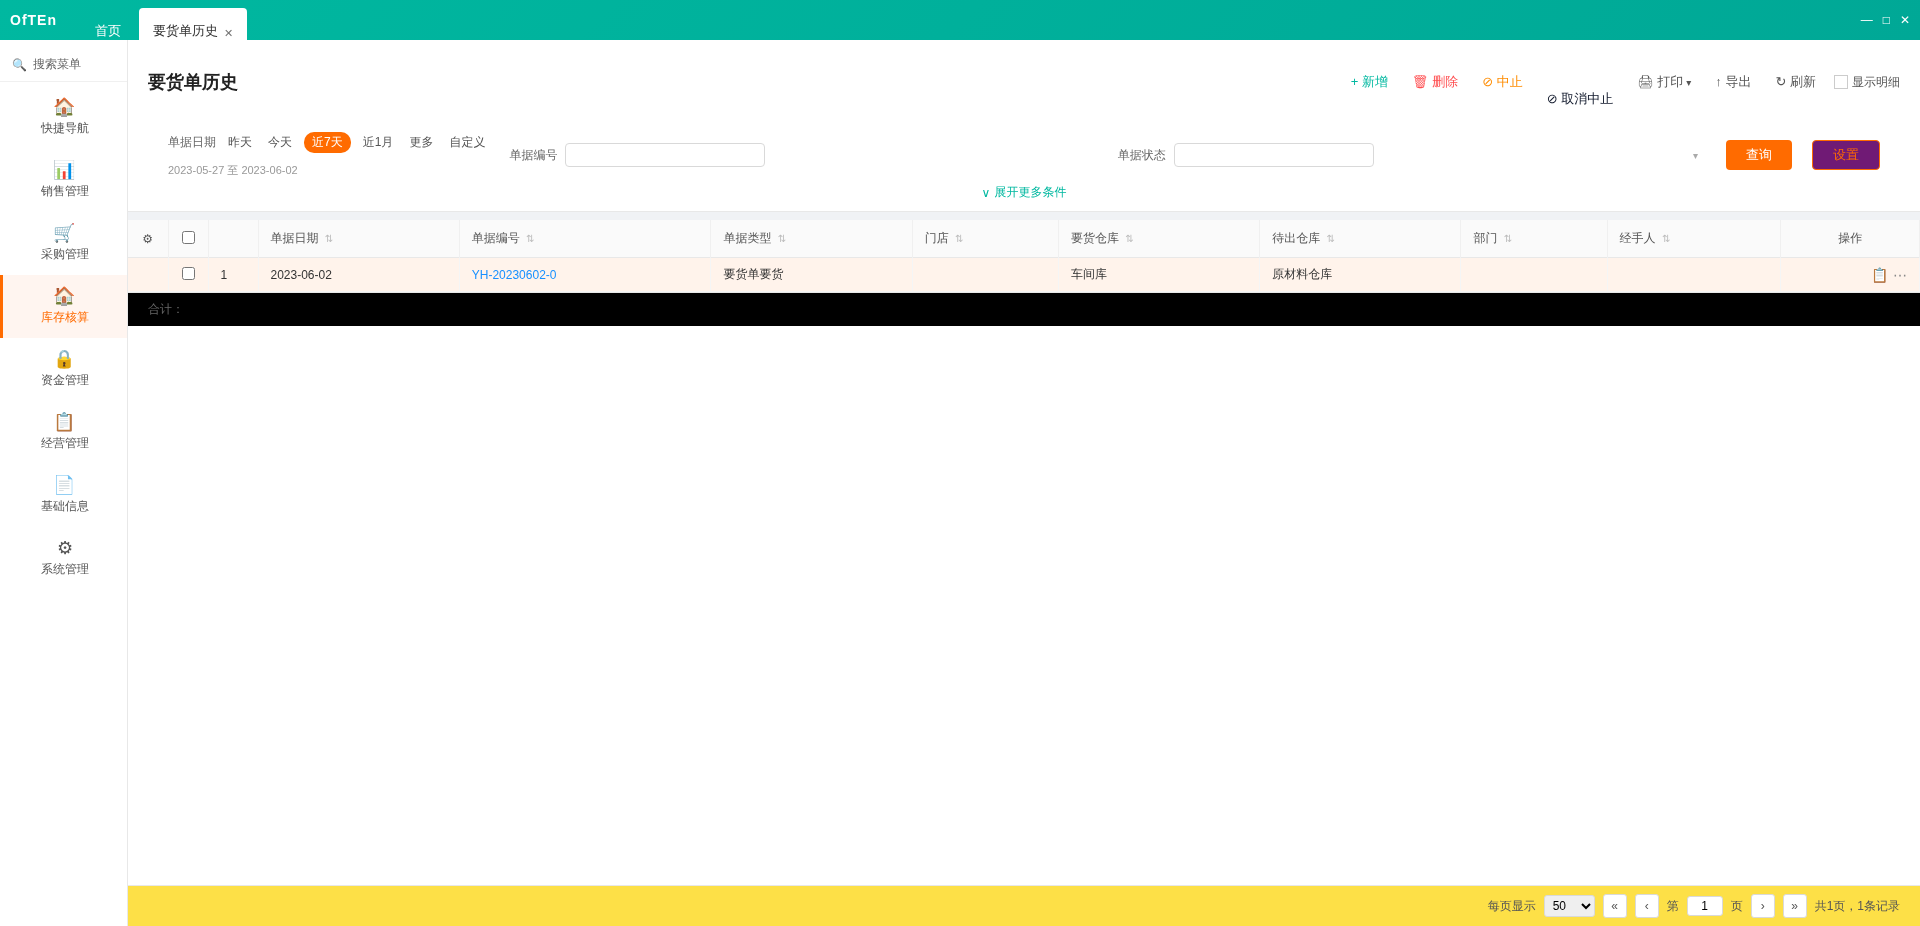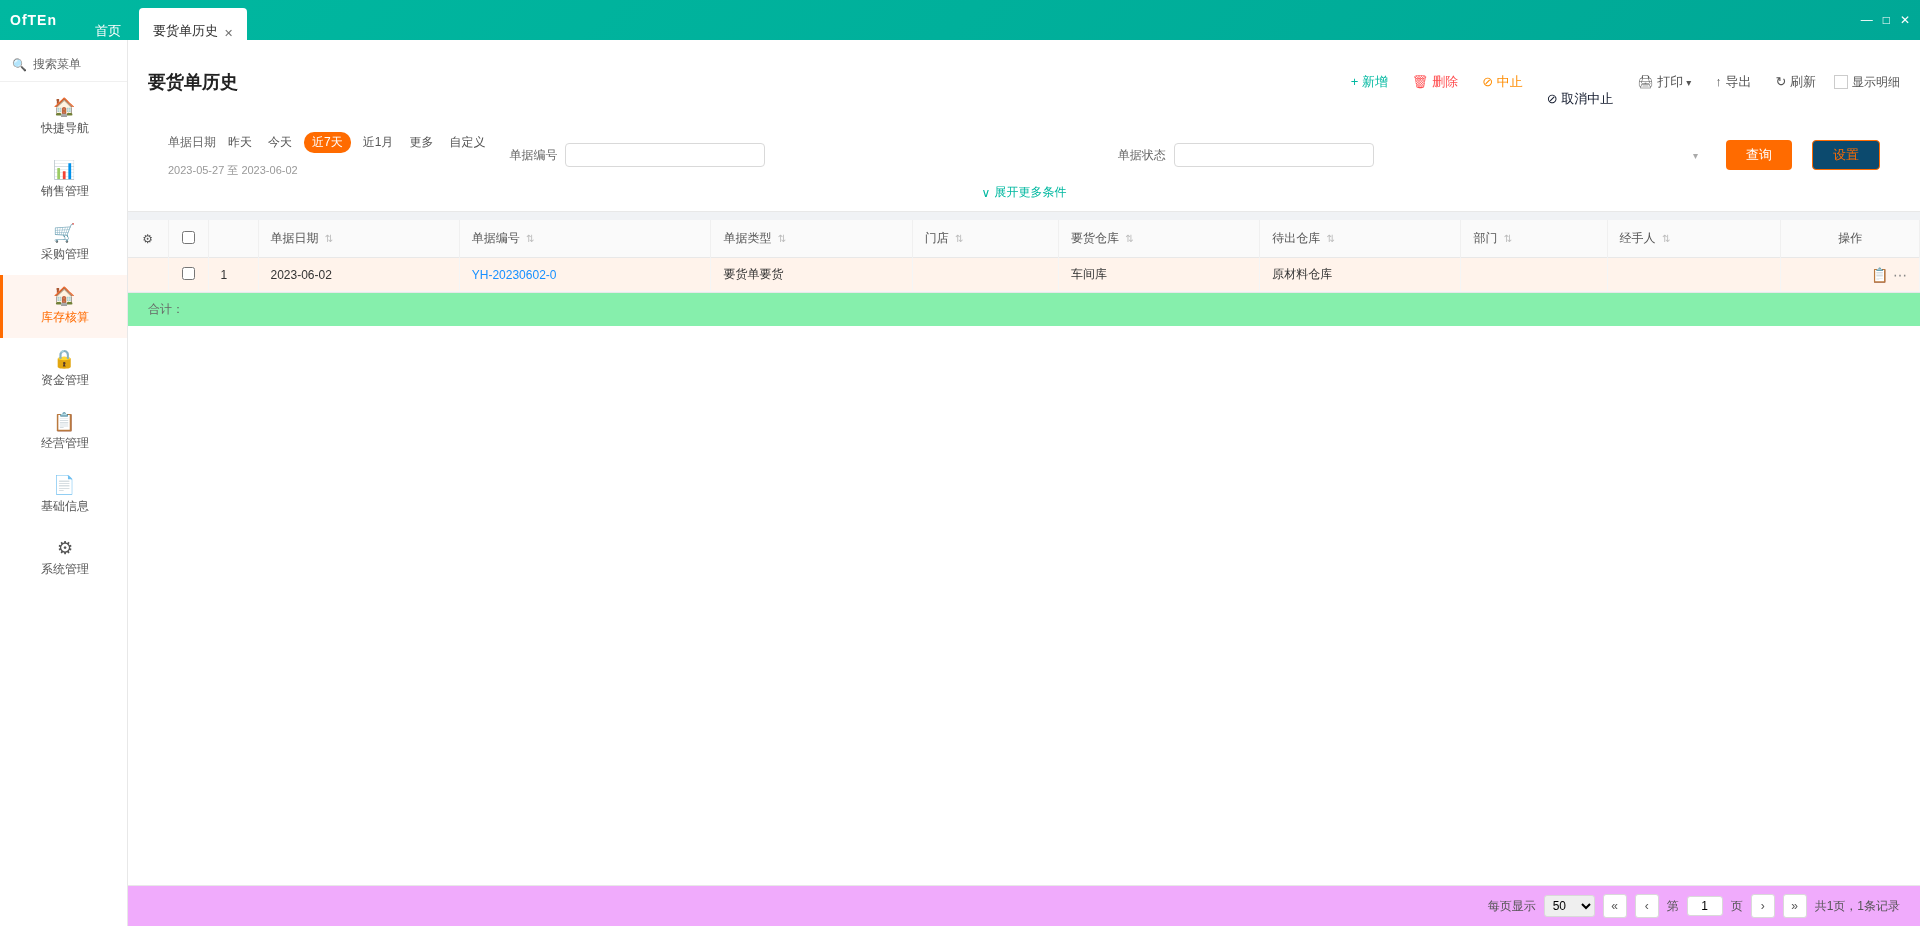--- a/index.html
+++ b/index.html
@@ -231,21 +231,21 @@
     .query-btn {
       background: #ff6b00;
       color: #fff;
       border: none;
       border-radius: 4px;
       padding: 6px 20px;
       cursor: pointer;
       font-size: 13px;
     }
     .settings-btn {
-      background: #0c4a6e;
+      background: #701a75;
       color: #ff6b00;
       border: 1px solid #ff6b00;
       border-radius: 4px;
       padding: 5px 20px;
       cursor: pointer;
       font-size: 13px;
     }
     .expand-more {
       display: flex;
       align-items: center;
@@ -293,33 +293,33 @@
       border-right: 1px solid #f5f5f5;
     }
     .link-text {
       color: #1890ff;
       cursor: pointer;
       text-decoration: none;
     }
 
     
     .table-footer {
-      background: #86efac;
+      background: #000000;
       border-top: 1px solid #e8e8e8;
       padding: 8px 20px;
       font-size: 12px;
       color: #666;
       display: flex;
       align-items: center;
       gap: 4px;
     }
 
     
     .pagination-bar {
-      background: #f0abfc;
+      background: #fde047;
       border-top: 1px solid #e8e8e8;
       padding: 8px 20px;
       display: flex;
       align-items: center;
       justify-content: flex-end;
       gap: 8px;
       font-size: 12px;
       color: #555;
     }
     .pagination-select {

